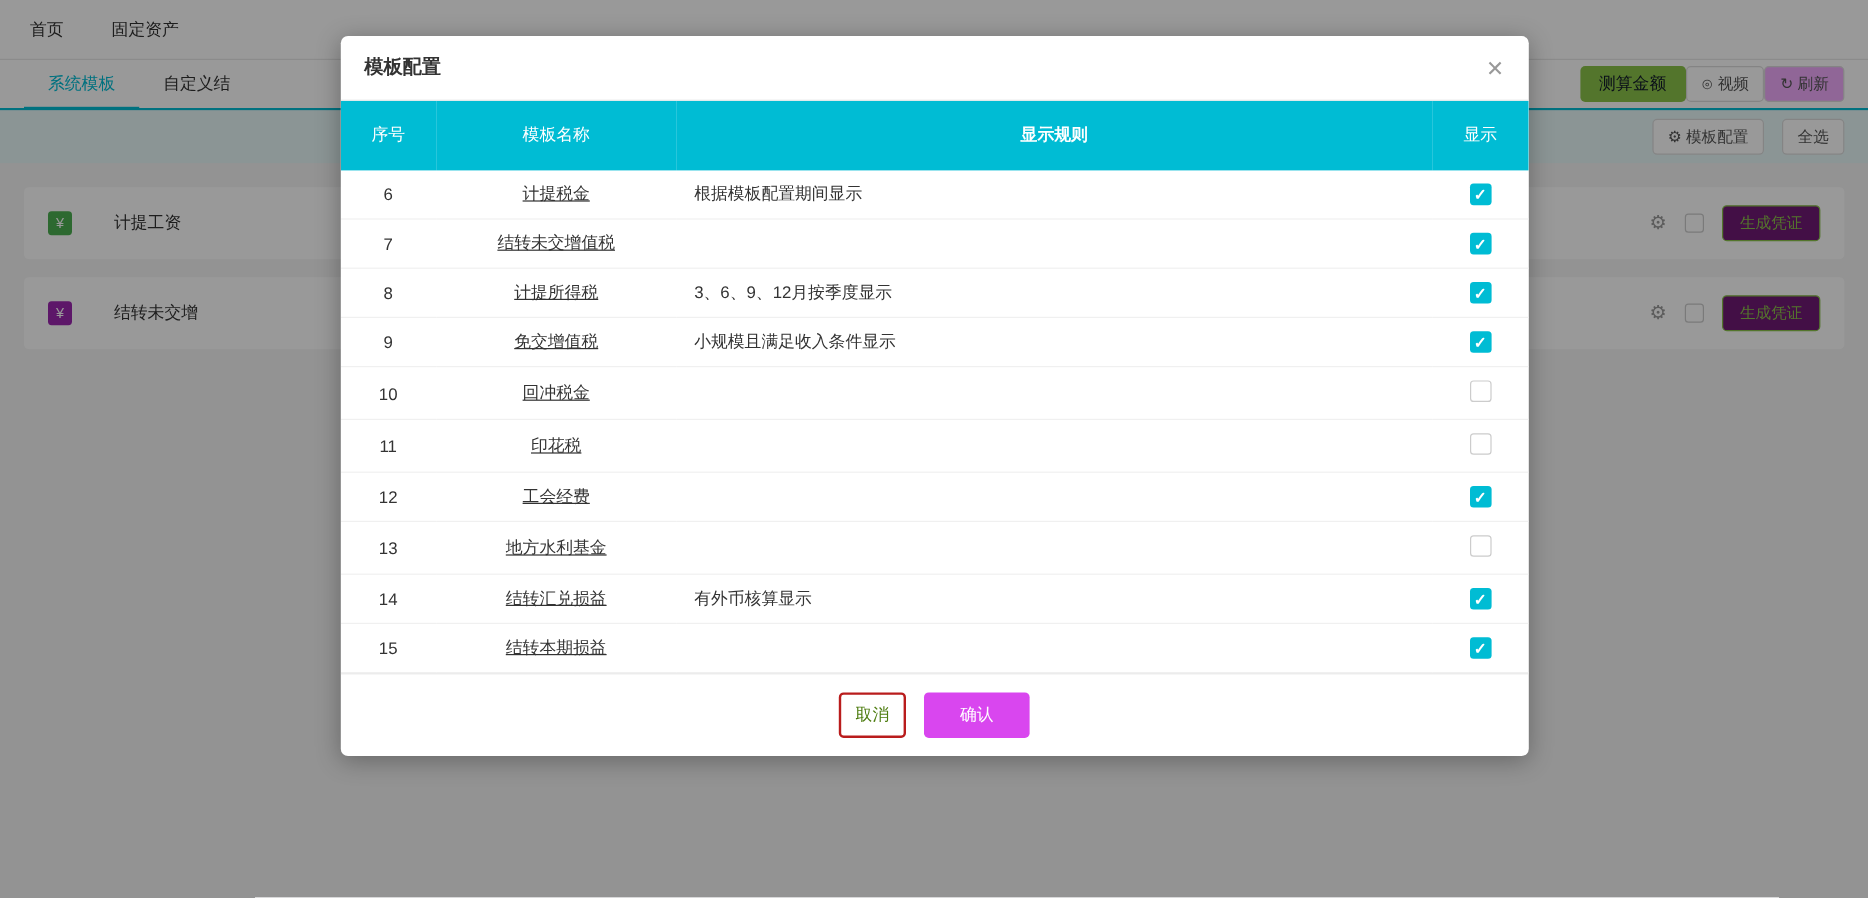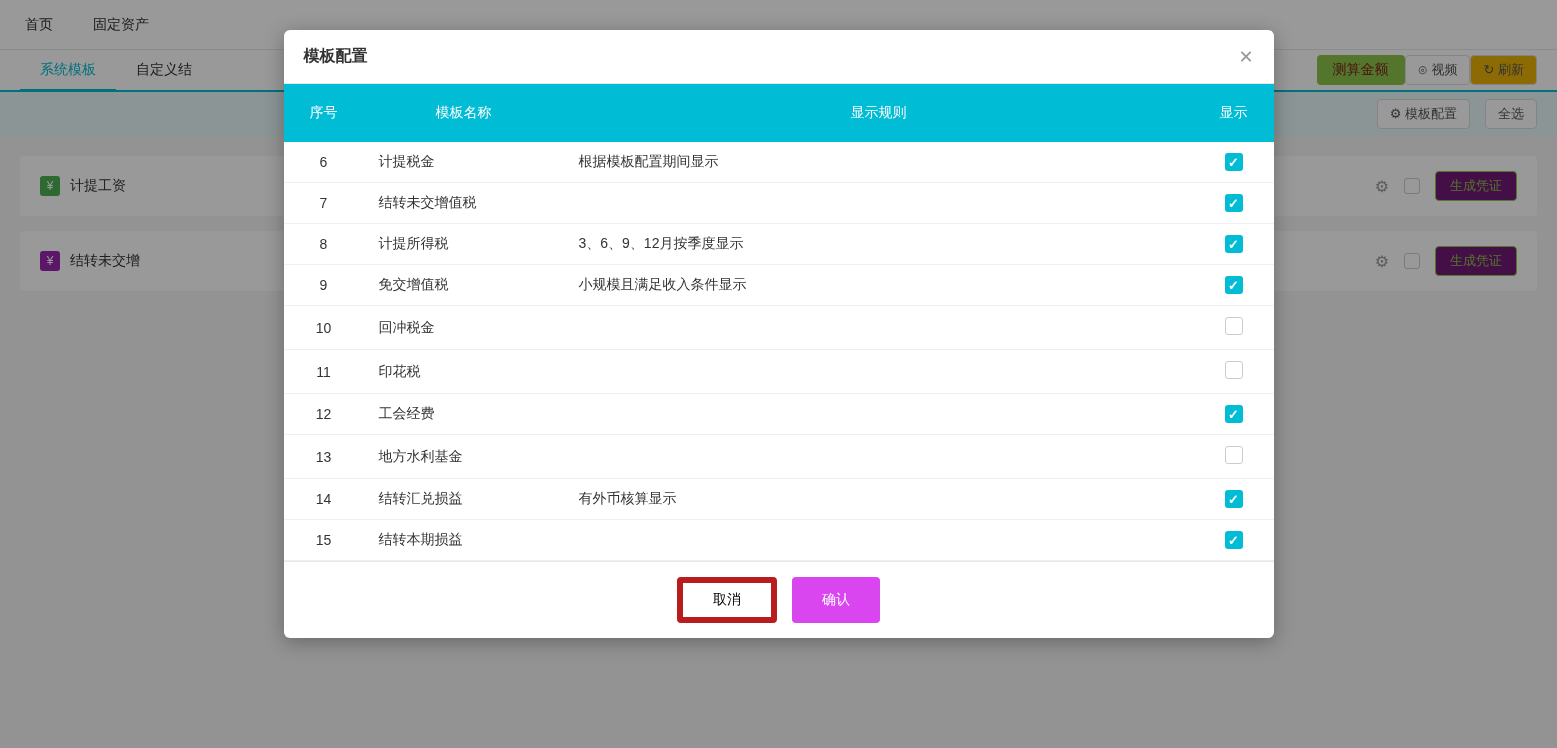--- a/index.html
+++ b/index.html
@@ -68,38 +68,38 @@
       height: 44px;
       background: #e8f8f9;
       display: flex;
       align-items: center;
       padding: 0 20px;
       gap: 15px;
       justify-content: flex-end;
     }
     .btn-calc {
       background: #8bc34a;
-      color: #7f1d1d;
+      color: #0f172a;
       border: none;
       padding: 6px 16px;
       border-radius: 4px;
       cursor: pointer;
       font-size: 14px;
     }
     .btn-video {
       background: #fff;
       border: 1px solid #ddd;
       padding: 5px 12px;
       border-radius: 4px;
       cursor: pointer;
       font-size: 13px;
       color: #555;
     }
     .btn-refresh {
-      background: #eab308;
+      background: #f0abfc;
       border: 1px solid #ddd;
       padding: 5px 12px;
       border-radius: 4px;
       cursor: pointer;
       font-size: 13px;
       color: #555;
     }
     .btn-template {
       background: #fff;
       border: 1px solid #ddd;
@@ -147,21 +147,21 @@
       display: flex; align-items: center; justify-content: center;
       color: #fff; font-size: 12px;
     }
     .card-icon-purple {
       width: 20px; height: 20px;
       background: #9c27b0;
       border-radius: 3px;
       display: flex; align-items: center; justify-content: center;
       color: #fff; font-size: 12px;
     }
-    .card-title { font-size: 14px; font-weight: 500; }
+    .card-title { font-size: 14px; font-weight: 500; margin-left: 25px; }
     .card-amount { font-size: 22px; font-weight: bold; color: #333; }
     .card-right {
       display: flex;
       align-items: center;
       gap: 15px;
     }
     .gear-icon { color: #999; font-size: 16px; cursor: pointer; }
     .checkbox-empty {
       width: 16px; height: 16px;
       border: 1px solid #ccc;
@@ -242,35 +242,37 @@
       text-align: center;
     }
     .config-table thead tr th:first-child {
       width: 80px;
     }
     .config-table thead tr th:nth-child(2) {
       width: 200px;
     }
     .config-table thead tr th:nth-child(3) {
       flex: 1;
+      font-weight: bold;
     }
     .config-table thead tr th:last-child {
       width: 80px;
     }
     .config-table tbody tr {
       border-bottom: 1px solid #f0f0f0;
     }
     .config-table tbody tr td {
       padding: 11px 15px;
       text-align: center;
       font-size: 14px;
       color: #333;
     }
     .config-table tbody tr td:nth-child(2) {
-      text-align: left;
+      text-align: center;
+      text-decoration: underline;
     }
     .config-table tbody tr td:nth-child(3) {
       text-align: left;
     }
 
     
     .cb-checked {
       width: 18px; height: 18px;
       background: #00bcd4;
       border: none;
@@ -297,27 +299,27 @@
 
     
     .modal-footer {
       padding: 15px 20px;
       display: flex;
       justify-content: center;
       gap: 15px;
       border-top: 1px solid #e8e8e8;
     }
     .btn-cancel {
-      padding: 8px 30px;
-      border: 6px solid #b91c1c;
-      background: #fff;
-      border-radius: 4px;
-      cursor: pointer;
-      font-size: 14px;
-      color: #000000;
+      padding: 8px 12px;
+      border: 2px solid #b91c1c;
+      background: #fff;
+      border-radius: 4px;
+      cursor: pointer;
+      font-size: 14px;
+      color: #4d7c0f;
     }
     .btn-confirm {
       padding: 8px 30px;
       background: #d946ef;
       border: none;
       border-radius: 4px;
       cursor: pointer;
       font-size: 14px;
       color: #fff;
     }

